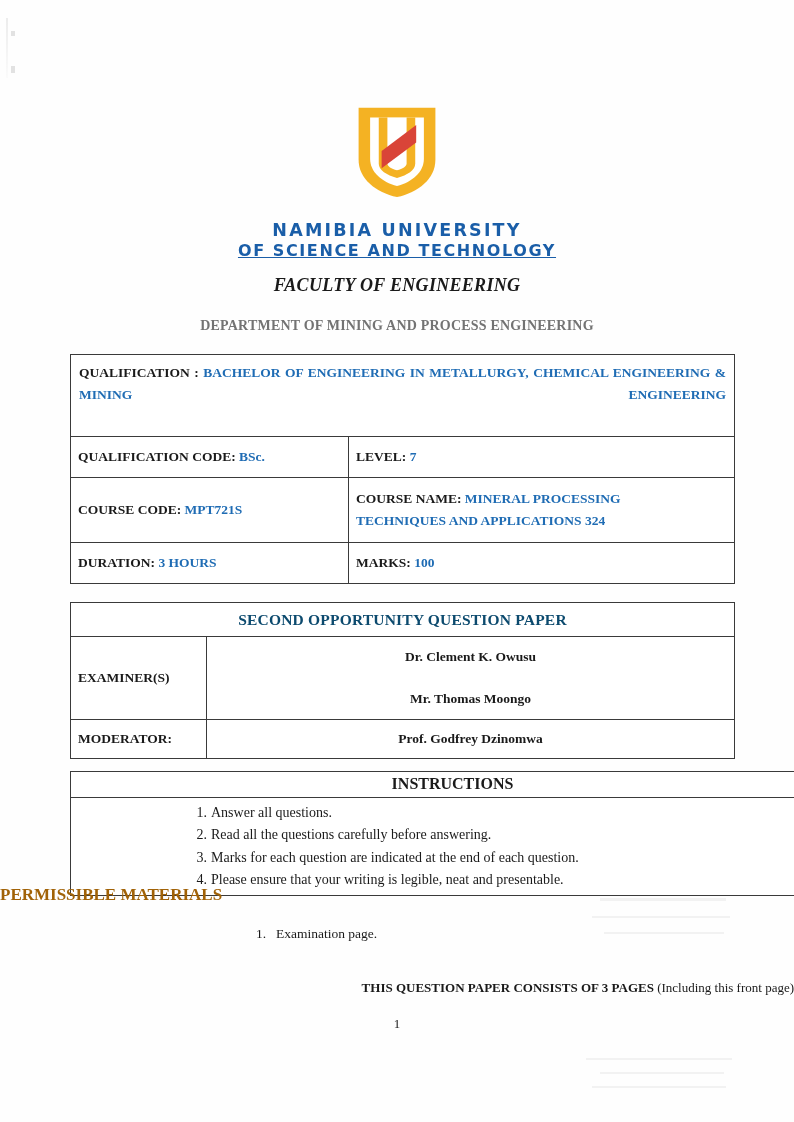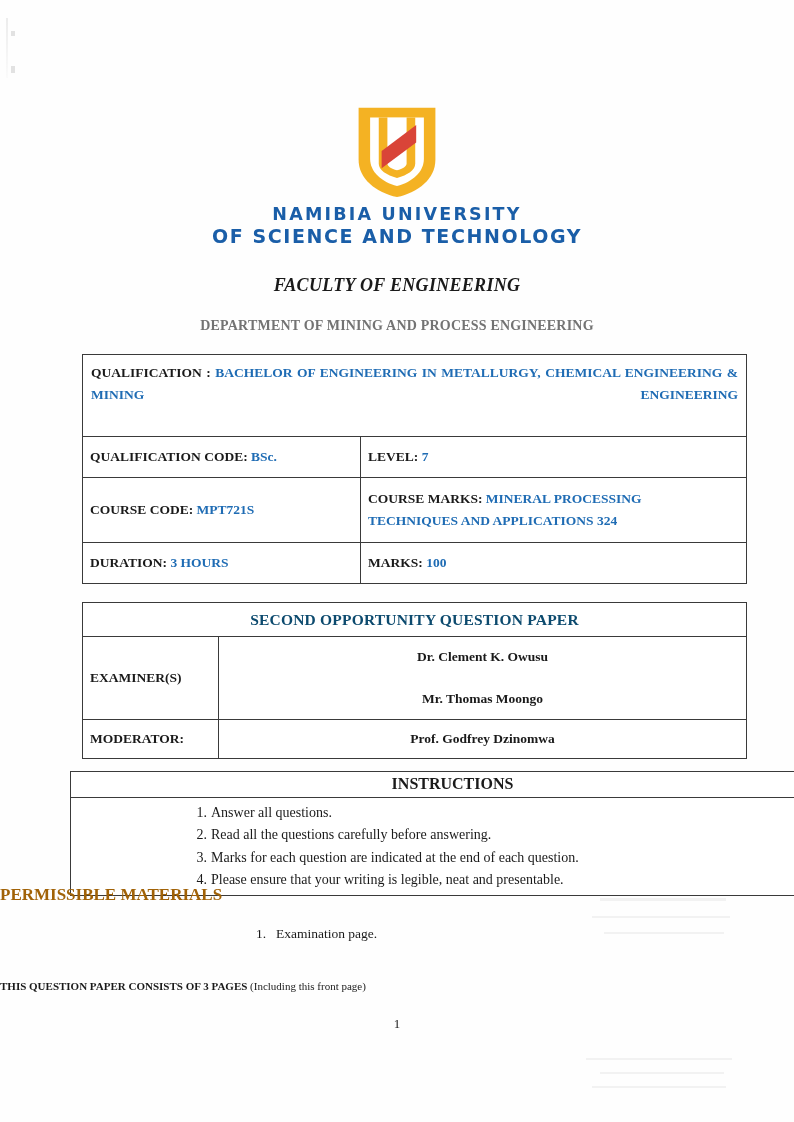--- a/index.html
+++ b/index.html
@@ -69,30 +69,30 @@
     position: absolute;
     left: 0; right: 0;
     top: 104px;
     display: flex;
     flex-direction: column;
     align-items: center;
   }
   .logo-mark { width: 96px; height: 96px; display: block; }
 
   .wordmark {
-    margin-top: 4px;
+    margin-top: 20px;
     text-align: center;
     color: #1a5ea8;
     font-family: "DejaVu Sans", sans-serif;
     font-weight: 700;
     letter-spacing: 2.2px;
     line-height: 1.22;
   }
   .wordmark .l1 { font-size: 17.5px; }
-  .wordmark .l2 { font-size: 19px; letter-spacing: 1.6px; }
+  .wordmark .l2 { font-size: 16px; letter-spacing: 1.6px; text-decoration: underline; }
 
   
   .faculty {
     position: absolute;
     left: 0; right: 0;
     top: 275px;
     text-align: center;
     font-size: 18px;
     font-weight: bold;
     letter-spacing: .3px;
@@ -109,21 +109,20 @@
     letter-spacing: .2px;
     color: #737373;
   }
 
   
   .tbl {
     position: absolute;
     border-collapse: collapse;
     table-layout: fixed;
     background: #fff;
-    margin-left: 12px;
   }
   .tbl td {
     border: 1.4px solid #3a3a3a;
     vertical-align: middle;
     font-size: 13.5px;
     font-weight: bold;
     color: #1a1a1a;
     padding: 5px 7px;
     line-height: 1.62;
   }
@@ -246,22 +245,22 @@
     position: absolute;
     left: 248px;
     width: 18px;
     text-align: right;
   }
 
   .consists {
     position: absolute;
     left: 0; right: 0;
     top: 980px;
-    text-align: left;
-    font-size: 11px;
+    text-align: right;
+    font-size: 13px;
     color: #1a1a1a;
   }
   .consists .bold { font-weight: bold; }
 
   .page-number {
     position: absolute;
     left: 0; right: 0;
     top: 1016px;
     text-align: center;
     font-size: 13px;
@@ -332,21 +331,21 @@
           <span class="blue">7</span>
         </td>
       </tr>
       <tr>
         <td class="cell-tall">
           <span>COURSE CODE:</span>
           <span class="blue">MPT721S</span>
         </td>
         <td class="cell-tall">
           <div>
-            <span>COURSE MARKS:</span>
+            <span>COURSE NAME:</span>
             <span class="blue">MINERAL PROCESSING</span>
           </div>
           <div class="blue">TECHNIQUES AND APPLICATIONS 324</div>
         </td>
       </tr>
       <tr>
         <td class="cell-norm">
           <span>DURATION:</span>
           <span class="blue">3 HOURS</span>
         </td>

